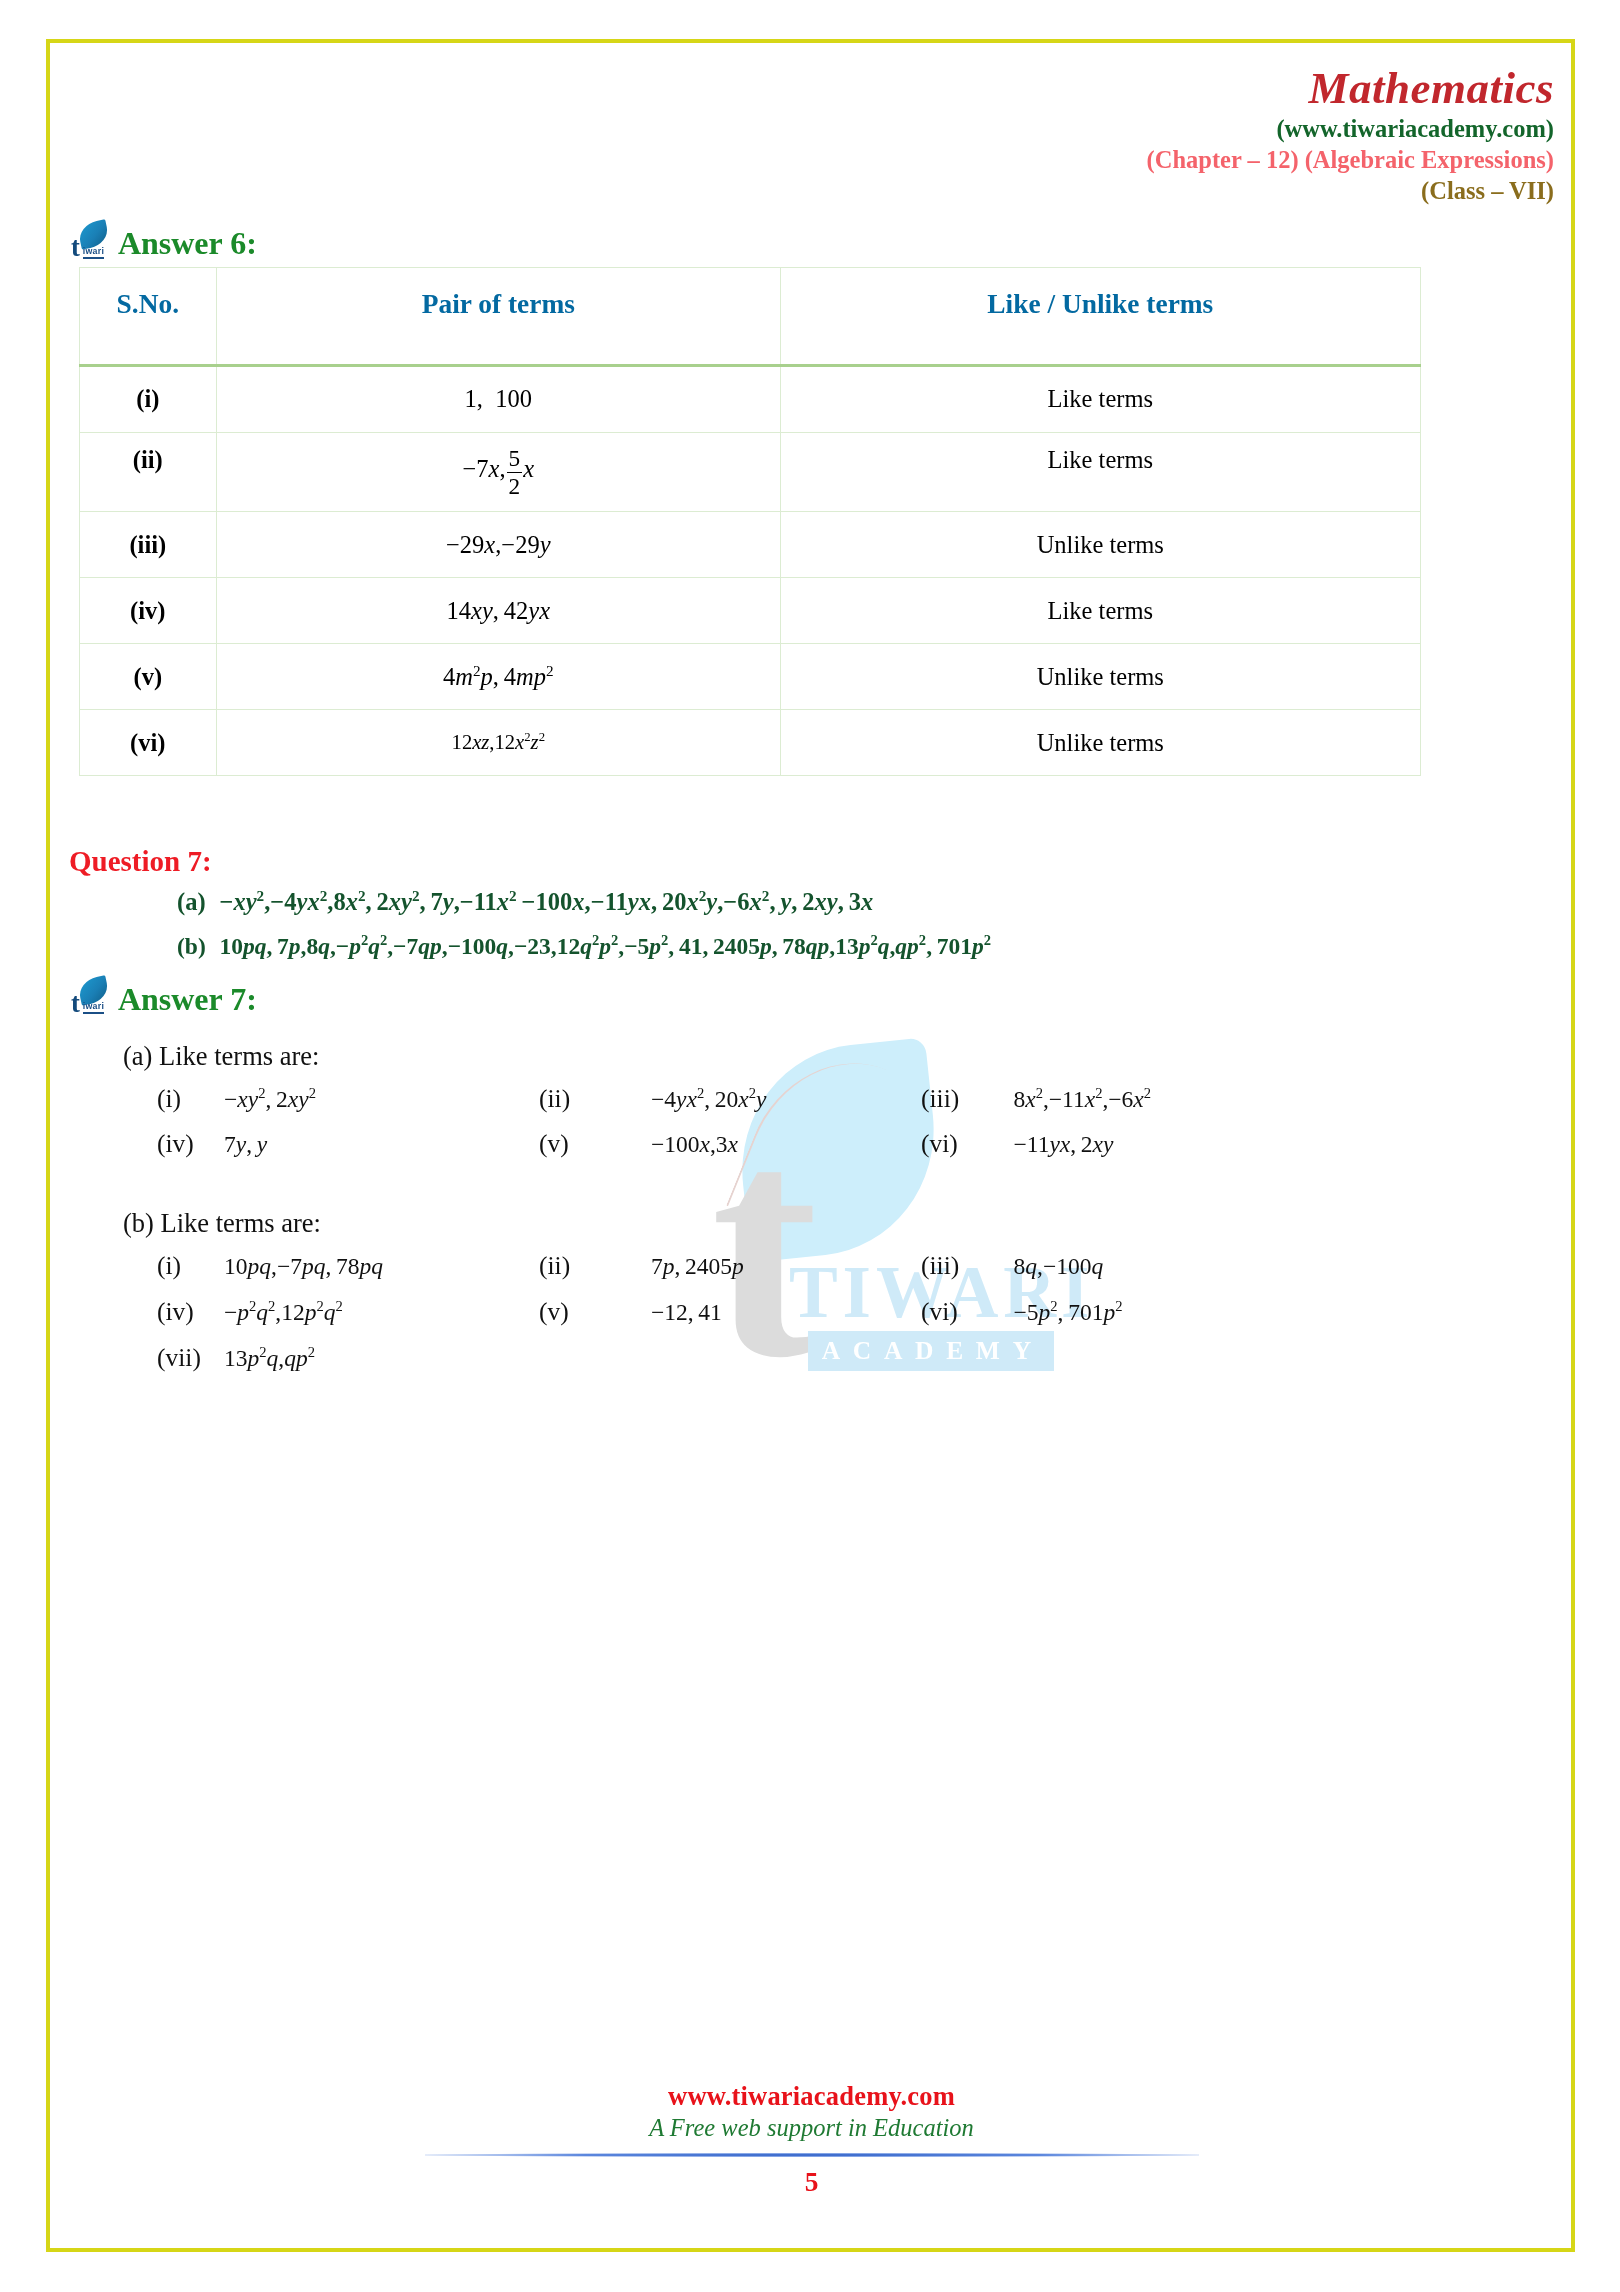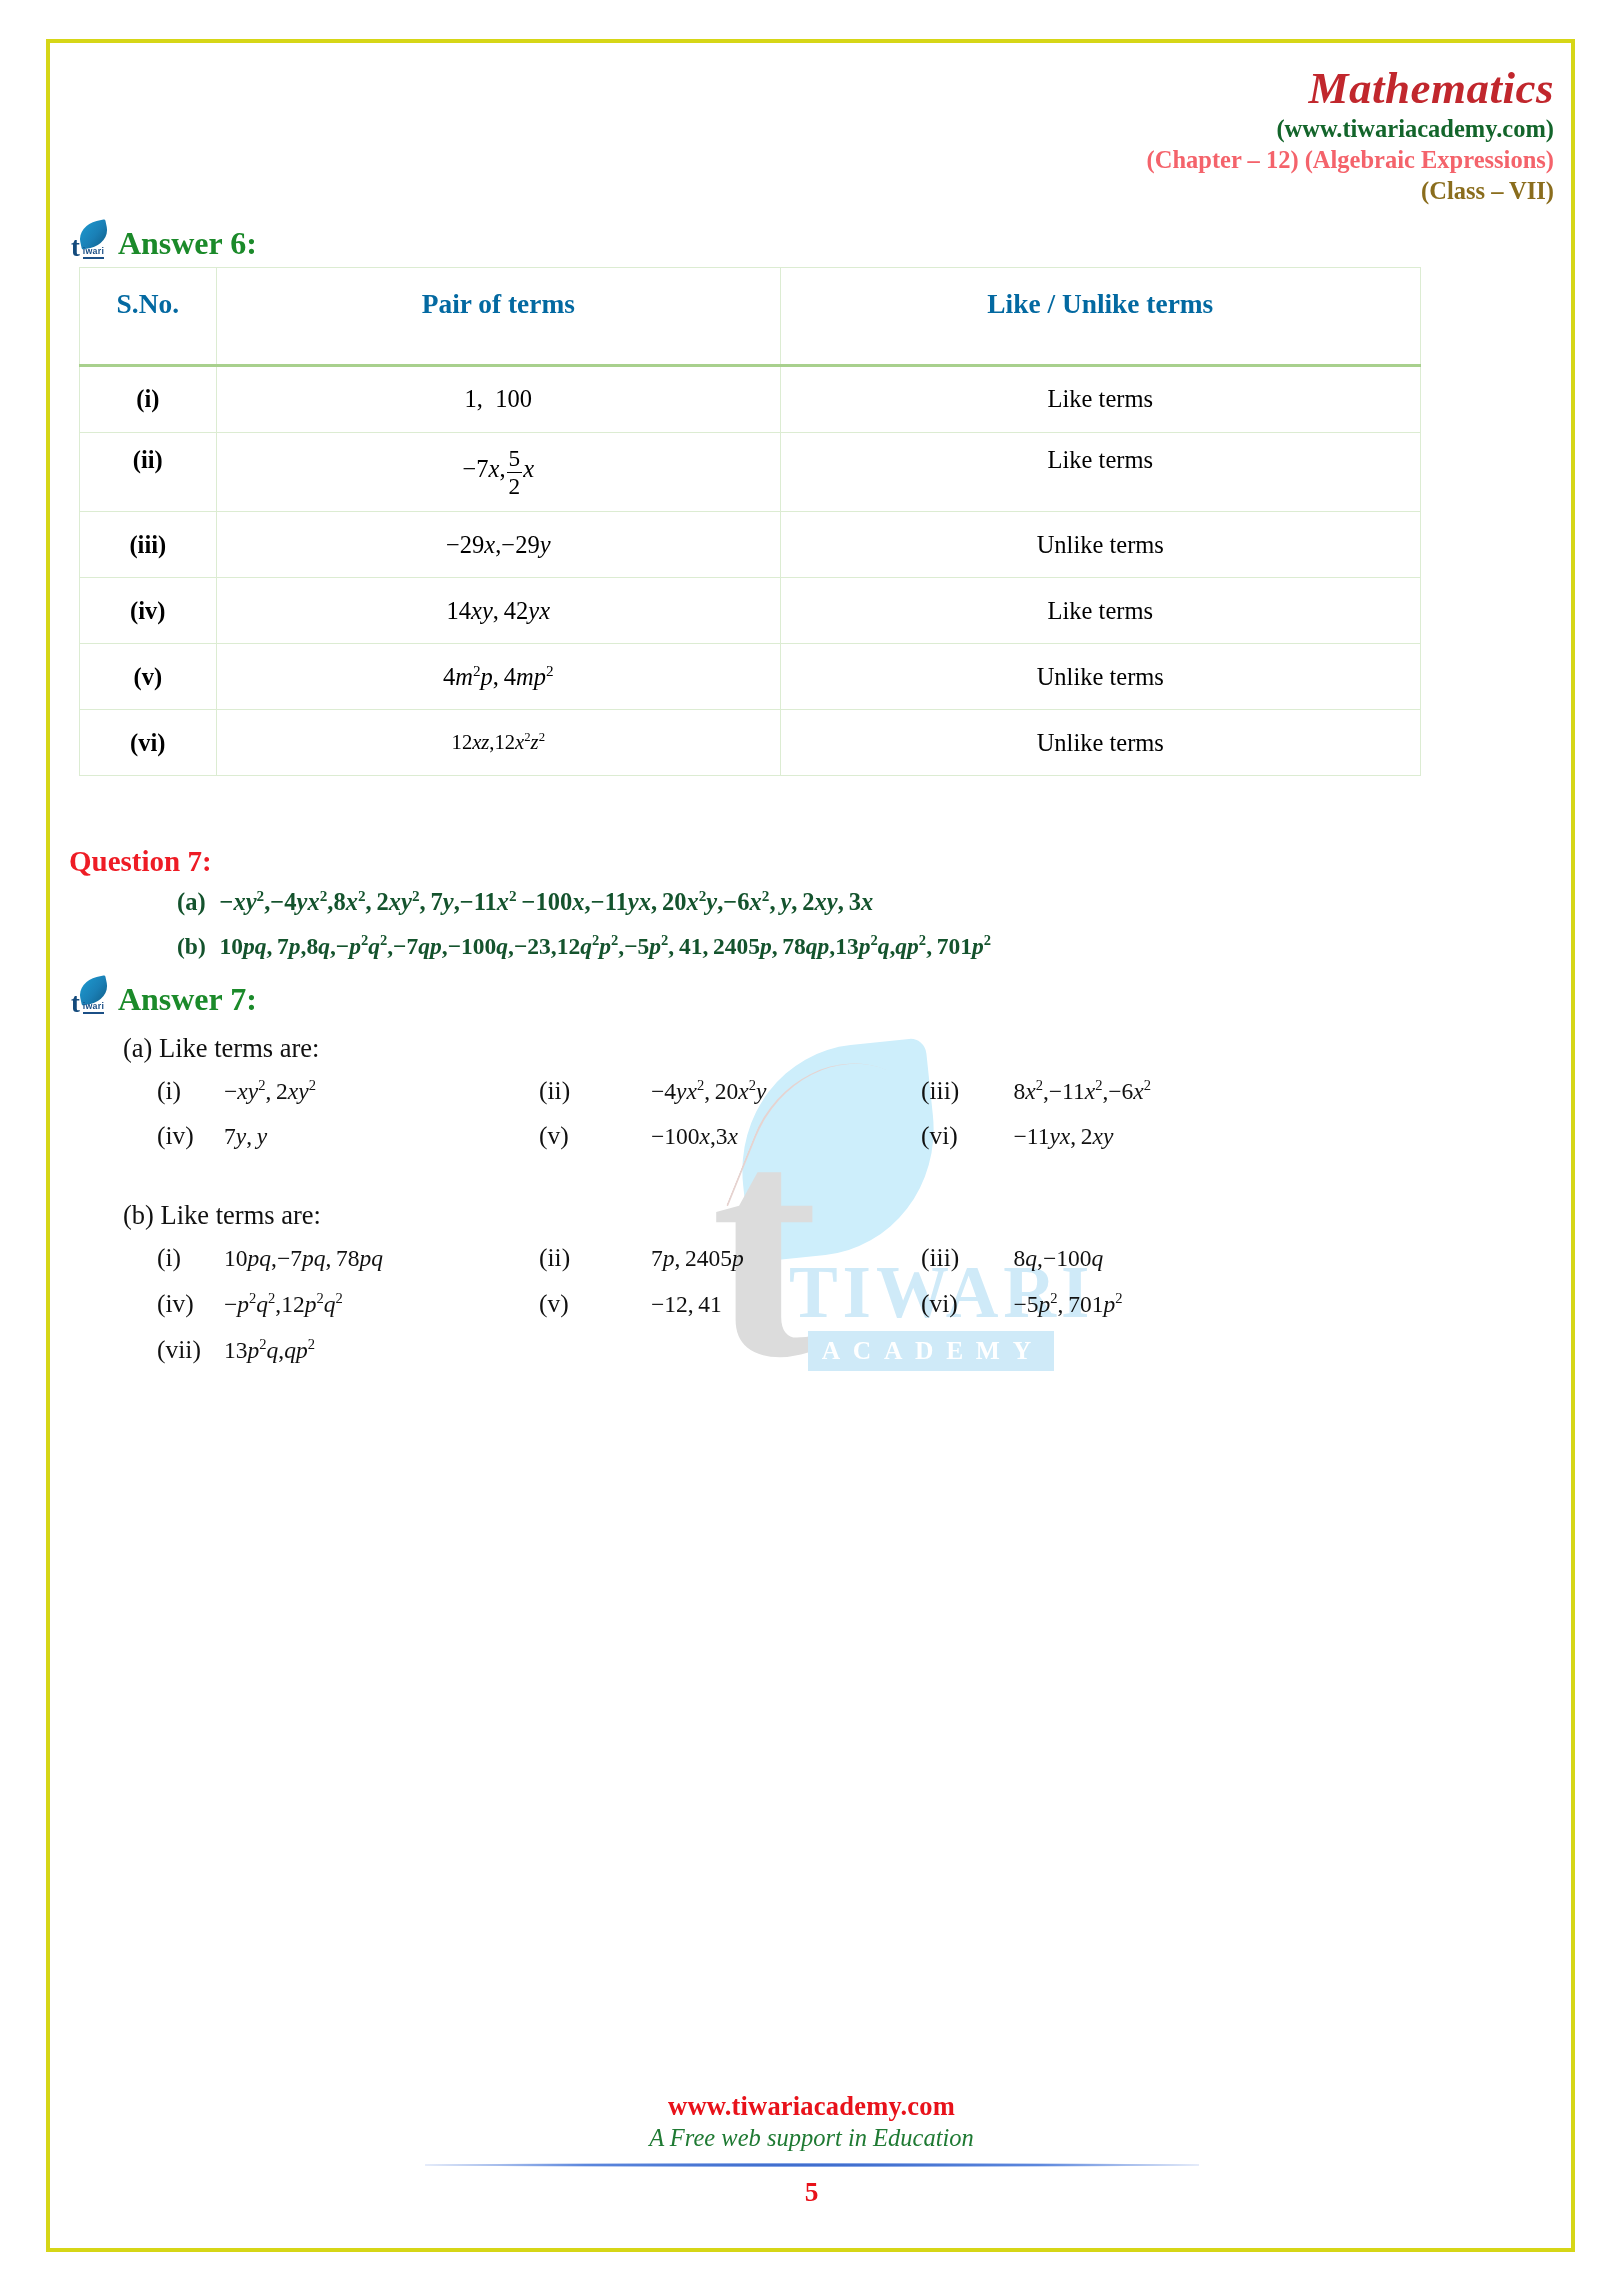--- a/index.html
+++ b/index.html
@@ -268,21 +268,21 @@
   .mi { font-style: italic; }
   sup.exp { font-size: 0.62em; vertical-align: super; line-height: 0; }
   
   .sub-label {
     position: relative;
     z-index: 2;
     font-family: "Liberation Serif", serif;
     font-size: 26.5px;
     color: #111111;
     margin-left: 54px;
-    margin-top: 16px;
+    margin-top: 24px;
   }
   .ans-grid {
     position: relative;
     z-index: 2;
     margin-left: 88px;
     margin-top: 11.8px;
   }
   .ans-row {
     display: flex;
     margin-bottom: 15.7px;
@@ -317,21 +317,21 @@
     color: #14532d;
     margin-bottom: 17.6px;
     white-space: nowrap;
     font-weight: bold;
   }
   .expr-line .tag { margin-right: 7.8px; }
   
   .footer {
     position: absolute;
     left: 0;
-    bottom: 25px;
+    bottom: 35px;
     width: 100%;
     text-align: center;
     z-index: 2;
   }
   .footer-url {
     font-family: "Liberation Serif", serif;
     font-weight: 700;
     font-size: 26.5px;
     color: #e8121a;
     letter-spacing: 0.2px;

